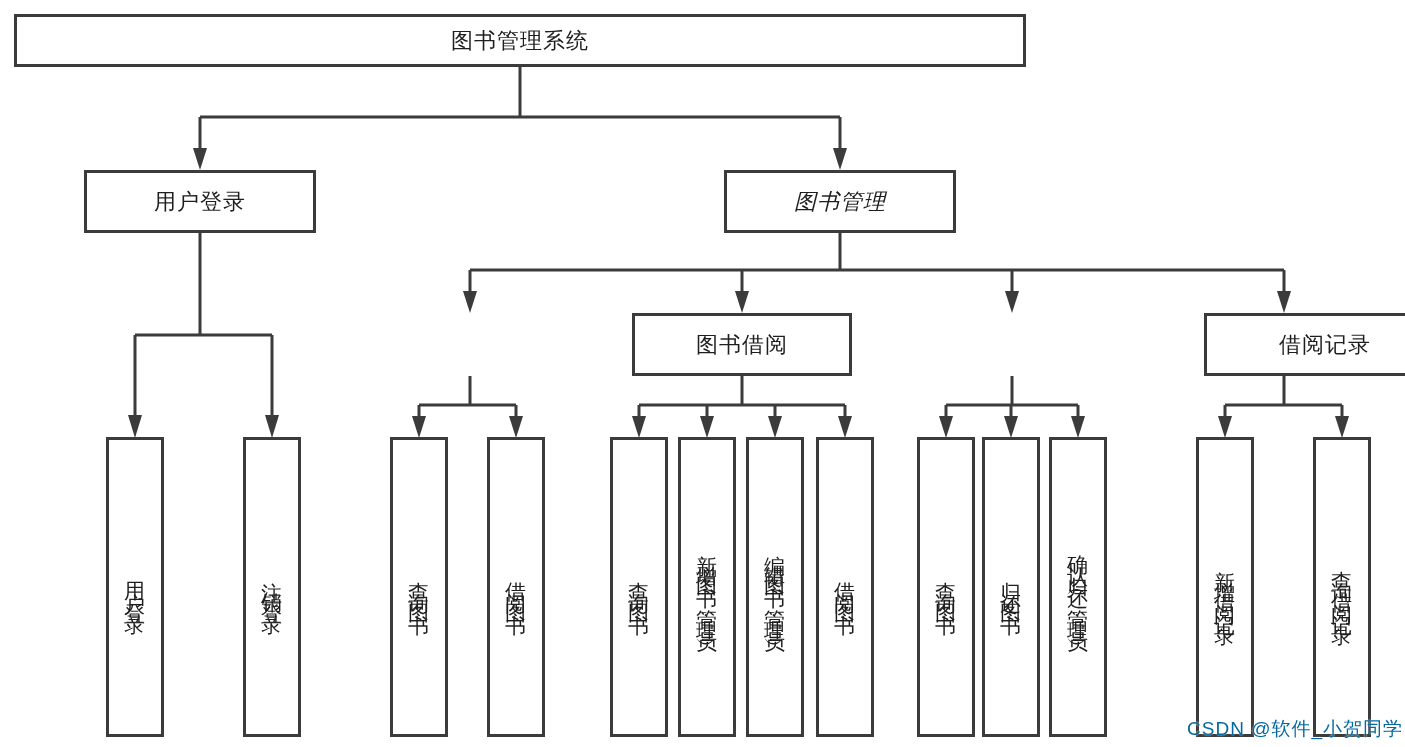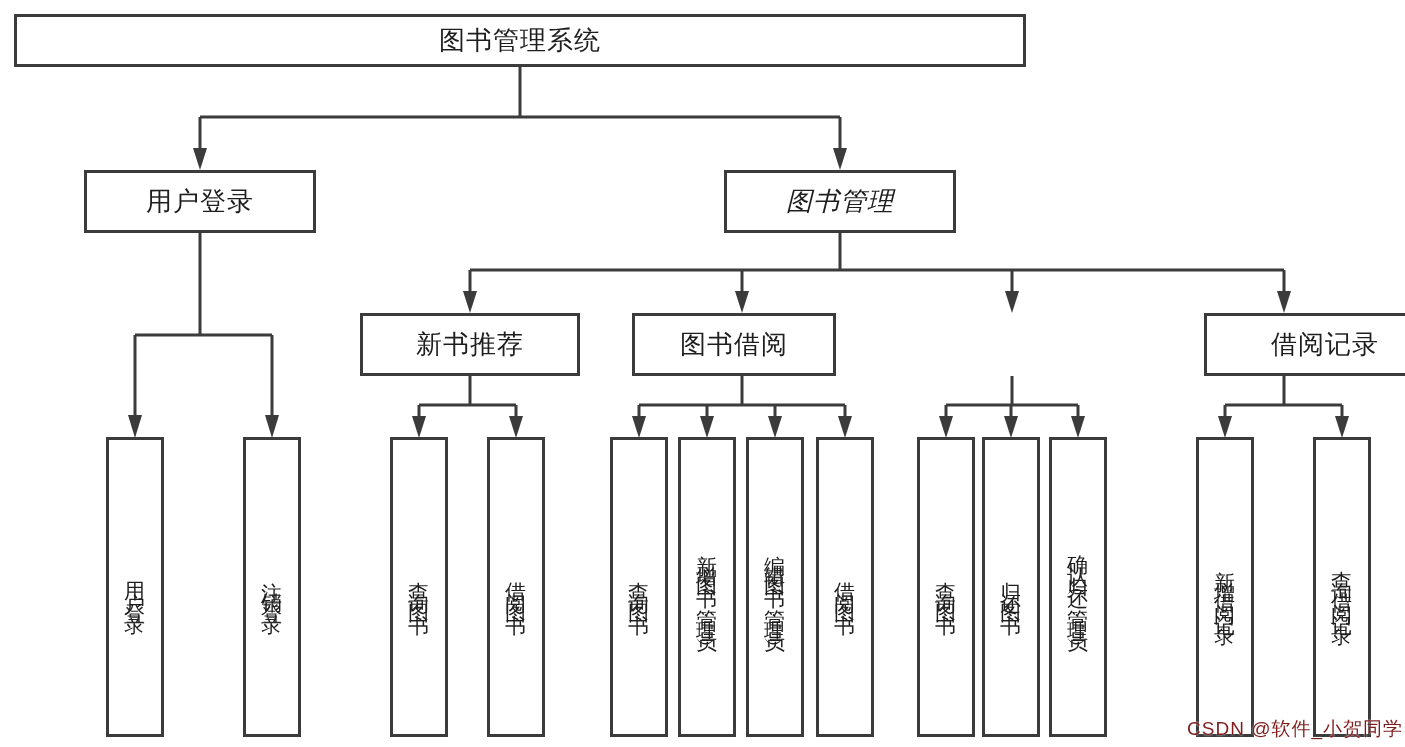--- a/index.html
+++ b/index.html
@@ -28,54 +28,54 @@
   .box {
     position: absolute;
     box-sizing: border-box;
     background: #ffffff;
     border: 3px solid #3b3b3b;
     display: flex;
     align-items: center;
     justify-content: center;
     color: #1e1e1e;
   }
-  .hbox { font-size: 26px; letter-spacing: 1px; }
+  .hbox { font-size: 22px; letter-spacing: 1px; }
   .vbox .label {
     writing-mode: vertical-rl;
     text-orientation: mixed;
     font-size: 21px;
     letter-spacing: 11px;
     line-height: 1;
     white-space: nowrap;
   }
   
   .n-root  { left: 14px;  top: 14px;  width: 1012px; height: 53px; }
   
   .n-login { left: 84px;  top: 170px; width: 232px; height: 63px; }
   .n-mgmt  { left: 724px; top: 170px; width: 232px; height: 63px; font-style: italic; }
   
   .n-rec   { left: 360px;  top: 313px; width: 220px; height: 63px; }
-  .n-bor   { left: 632px;  top: 313px; width: 204px; height: 63px; }
+  .n-bor   { left: 632px;  top: 313px; width: 220px; height: 63px; }
   .n-cur   { left: 903px;  top: 313px; width: 218px; height: 63px; }
   .n-recd  { left: 1204px; top: 313px; width: 242px; height: 63px; }
   
   .leaf { top: 437px; width: 58px; height: 300px; }
   .l-a1 { left: 106px; }  .l-a2 { left: 243px; }
   .l-b1 { left: 390px; }  .l-b2 { left: 487px; }
   .l-c1 { left: 610px; }  .l-c2 { left: 678px; }
   .l-c3 { left: 746px; }  .l-c4 { left: 816px; }
   .l-d1 { left: 917px; }  .l-d2 { left: 982px; }
   .l-d3 { left: 1049px; }
   .l-e1 { left: 1196px; } .l-e2 { left: 1313px; }
   #watermark {
     position: absolute;
     right: 2px;
     bottom: 5px;
     font-size: 19px;
-    color: #7f1d1d;
+    color: #0369a1;
     letter-spacing: 1px;
     text-shadow: 0 0 2px #ffffff;
     z-index: 5;
   }
 </style>
 </head>
 <body>
 
 <div id="canvas">
 
@@ -159,23 +159,20 @@
     <span class="label">图书管理系统</span>
   </div>
 
   <div class="box hbox n-login">
     <span class="label">用户登录</span>
   </div>
   <div class="box hbox n-mgmt">
     <span class="label">图书管理</span>
   </div>
 
-  <div class="box hbox n-rec">
-    <span class="label">新书推荐</span>
-  </div>
   <div class="box hbox n-bor">
     <span class="label">图书借阅</span>
   </div>
   <div class="box hbox n-recd">
     <span class="label">借阅记录</span>
   </div>
 
   <div class="box vbox leaf l-a1">
     <span class="label">用户登录</span>
   </div>

